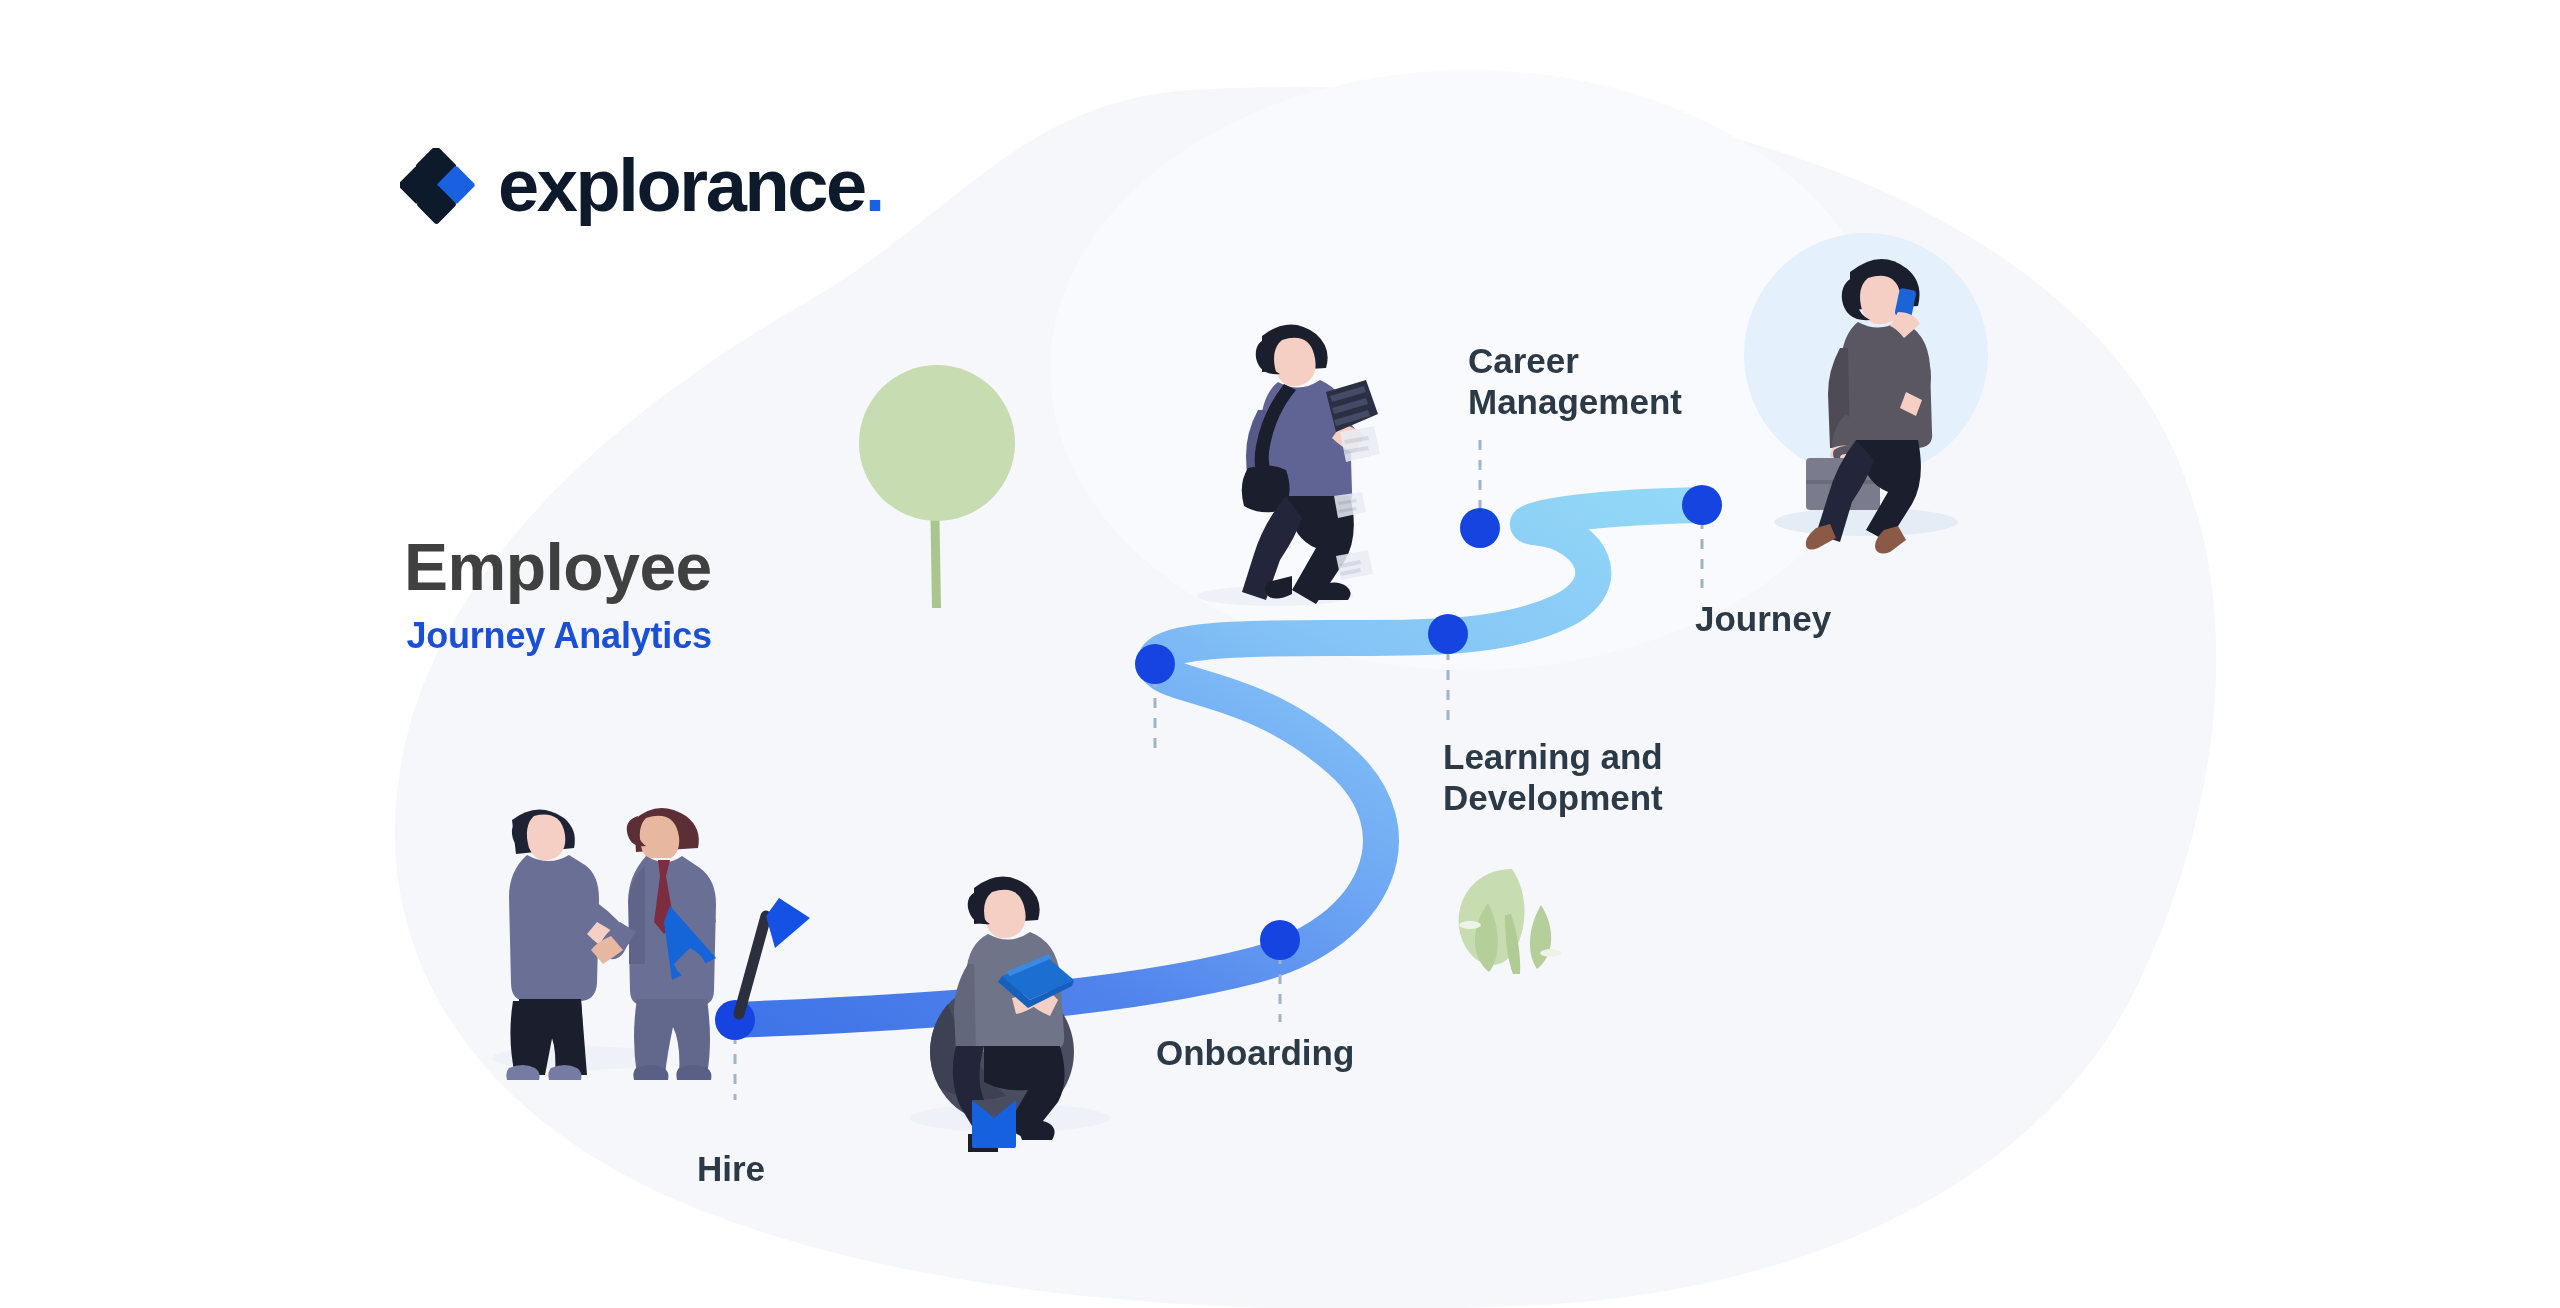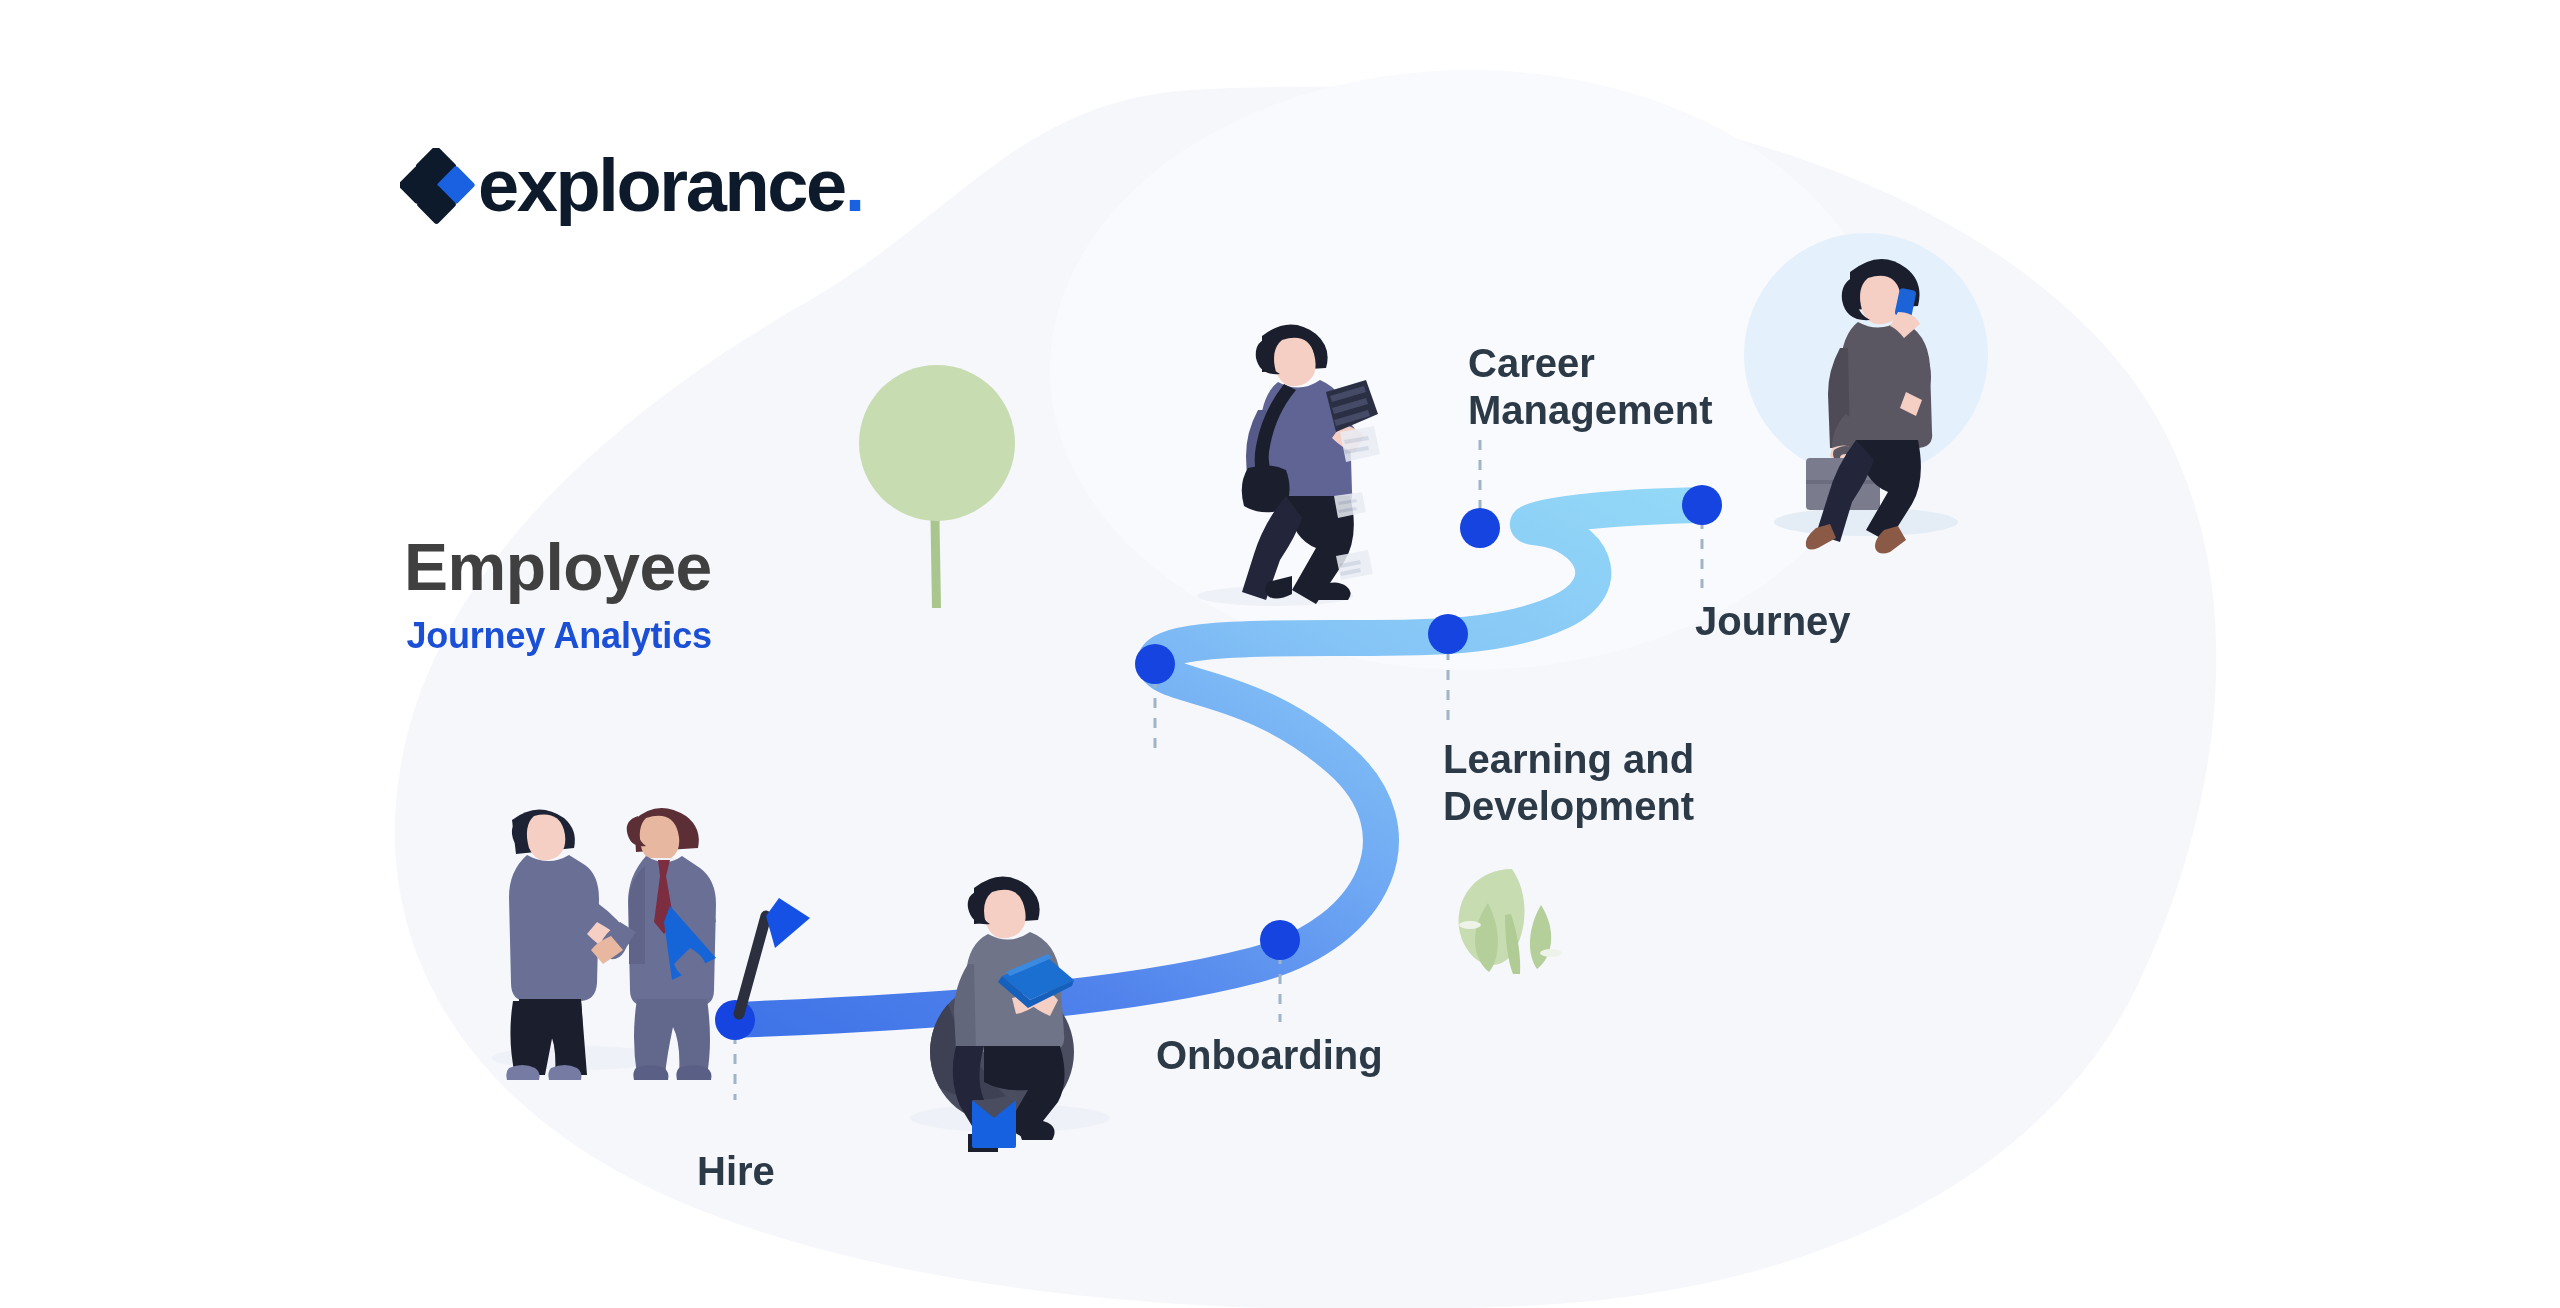--- a/index.html
+++ b/index.html
@@ -14,21 +14,21 @@
     width:2560px; height:1308px;
     background:#ffffff;
   }
   #stage > svg.layer {
     position:absolute; left:0; top:0;
     width:2560px; height:1308px;
   }
   
   #logo {
     position:absolute; left:400px; top:148px;
-    display:flex; align-items:center; gap:2px;
+    display:flex; align-items:center; gap:22px;
   }
   #logo .mark { width:76px; height:76px; display:block; }
   #logo .word {
     font-size:74px; font-weight:700; letter-spacing:-2.4px;
     color:#0c1a2b; line-height:1; white-space:nowrap;
     font-family:"Liberation Sans", sans-serif;
   }
   #logo .word .dot { color:#1961e0; }
   
   #headline { position:absolute; left:404px; top:533px; }
@@ -37,21 +37,21 @@
     letter-spacing:-0.5px; line-height:1.04;
   }
   #headline .h2 {
     font-size:36px; font-weight:700; color:#1a4fd6;
     letter-spacing:-0.2px; margin-top:14px; line-height:1.1;text-align:right;
   }
   
   .mlabel {
     position:absolute;
     color:#2c3a47;
-    font-size:40px;
+    font-size:35px;
     font-weight:600;
     line-height:1.18;
     white-space:pre-line;
   }
 </style>
 </head>
 <body>
 
 <div id="stage">
 

